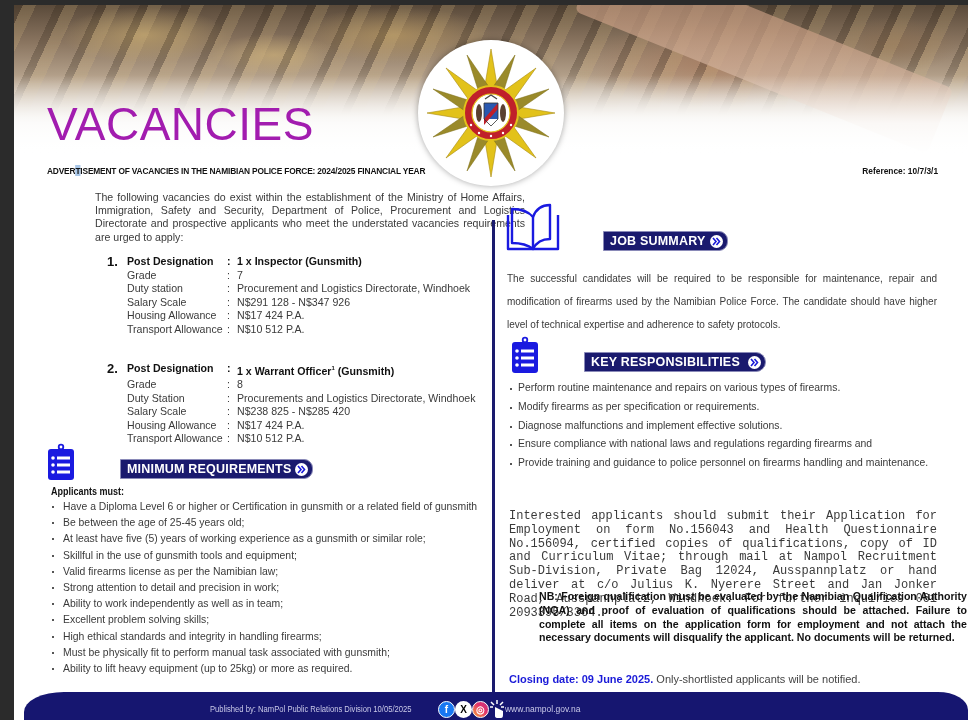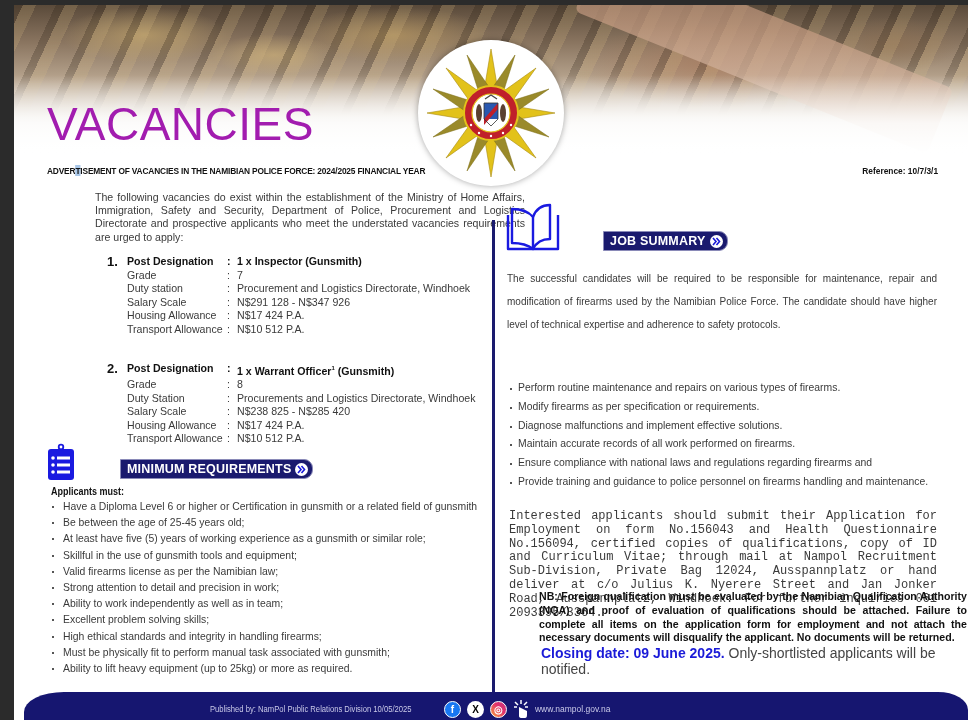--- a/index.html
+++ b/index.html
@@ -115,30 +115,30 @@
     content: ""; position: absolute; left: 0; top: 9px; width: 2px; height: 2px; background: #555;
   }
   .apply {
     position: absolute; left: 495px; top: 505px; width: 428px;
     font-size: 12px; line-height: 13.8px; color: #3a3a3a; text-align: justify; font-family: Liberation Mono, monospace;
   }
   .nb {
     position: absolute; left: 495px; top: 585px; width: 428px;
     font-size: 10.6px; line-height: 13.8px; color: #111; font-weight: 700; text-align: justify; margin-left: 30px;
   }
-  .closing { position: absolute; left: 495px; top: 640px; font-size: 14px; color: #444; margin-left: 32px; }
+  .closing { position: absolute; left: 495px; top: 668px; font-size: 11px; color: #444; }
   .closing .cd { color: #1a1ad8; font-weight: 700; }
 
   
   .footer {
     position: absolute; left: 10px; top: 687px; width: 944px; height: 30px;
     background: #161670; border-radius: 40px 30px 0 0 / 20px 18px 0 0;
   }
   .footer-inner {
-    position: absolute; left: 186px; top: 7px; display: flex; align-items: center; gap: 6px;
+    position: absolute; left: 186px; top: 7px; display: flex; align-items: center; 
   }
   .pub { font-size: 8.5px; color: #c9c9e8; transform: scaleX(0.9); transform-origin: left; margin-right: 4px; white-space: nowrap; }
   .soc { width: 17px; height: 17px; border-radius: 50%; display: inline-flex; align-items: center; justify-content: center; font-size: 10px; font-weight: 700; }
   .soc.fb { background: #1877f2; color: #fff; border: 1px solid #fff; }
   .soc.x { background: #fff; color: #000; }
   .soc.ig { background: linear-gradient(45deg, #f9a23a, #e1306c 60%, #c13584); color: #fff; border: 1px solid #fff; }
   .web { font-size: 8.5px; color: #c9c9e8; white-space: nowrap; }
 </style>
 </head>
 <body>
@@ -325,26 +325,46 @@
       <span class="chev">
         <svg width="9" height="9" viewBox="0 0 9 9">
             <path d="M1,1 L4,4.5 L1,8 M4.5,1 L7.5,4.5 L4.5,8" stroke="#1a1ad8" stroke-width="1.6" fill="none"></path>
           </svg>
       </span>
     </div>
   </div>
 
   <p class="summary">The successful candidates will be required to be responsible for maintenance, repair and modification of firearms used by the Namibian Police Force. The candidate should have higher level of technical expertise and adherence to safety protocols.</p>
 
+  <div class="sec-head" style="left:497px; top:331px;">
+    <svg width="28" height="38" viewBox="0 0 28 38">
+      <rect x="1" y="6" width="26" height="31" rx="3" fill="#1a1ae0"></rect>
+      <circle cx="14" cy="4" r="3.2" fill="#1a1ae0"></circle>
+      <circle cx="14" cy="4" r="1.4" fill="#fff"></circle>
+      <circle cx="6" cy="15" r="1.8" fill="#fff"></circle>
+        <rect x="10" y="13.5" width="13" height="3" fill="#fff"></rect>
+      <circle cx="6" cy="22" r="1.8" fill="#fff"></circle>
+        <rect x="10" y="20.5" width="13" height="3" fill="#fff"></rect>
+      <circle cx="6" cy="29" r="1.8" fill="#fff"></circle>
+        <rect x="10" y="27.5" width="13" height="3" fill="#fff"></rect>
+    </svg>
+    <div class="sec-badge" style="margin-left:4px; margin-bottom:2px; border-radius:0 10px 10px 0;">
+      <span>KEY RESPONSIBILITIES</span>
+      <span class="chev" style="margin-left:8px;">
+        <svg width="9" height="9" viewBox="0 0 9 9">
+            <path d="M1,1 L4,4.5 L1,8 M4.5,1 L7.5,4.5 L4.5,8" stroke="#1a1ad8" stroke-width="1.6" fill="none"></path>
+          </svg>
+      </span>
+    </div>
+  </div>
 
   <ul class="resp-list">
     <li>Perform routine maintenance and repairs on various types of firearms.</li>
     <li>Modify firearms as per specification or requirements.</li>
     <li>Diagnose malfunctions and implement effective solutions.</li>
-    <li>Maintain accurate records of all work performed on firearms.</li>
     <li>Ensure compliance with national laws and regulations regarding firearms and</li>
     <li>Provide training and guidance to police personnel on firearms handling and maintenance.</li>
   </ul>
 
   <p class="apply">Interested applicants should submit their Application for Employment on form No.156043 and Health Questionnaire No.156094, certified copies of qualifications, copy of ID and Curriculum Vitae; through mail at Nampol Recruitment Sub-Division, Private Bag 12024, Ausspannplatz or hand deliver at c/o Julius K. Nyerere Street and Jan Jonker Road, Ausspannplatz, Windhoek. For further inquiries 061 2093395/3364.</p>
   <p class="nb">NB: Foreign qualification must be evaluated by the Namibian Qualification Authority (NQA) and proof of evaluation of qualifications should be attached. Failure to complete all items on the application form for employment and not attach the necessary documents will disqualify the applicant. No documents will be returned.</p>
   <p class="closing"><span class="cd">Closing date: 09 June 2025.</span><span> Only-shortlisted applicants will be notified.</span></p>
 
   <div class="footer">
     <div class="footer-inner">

